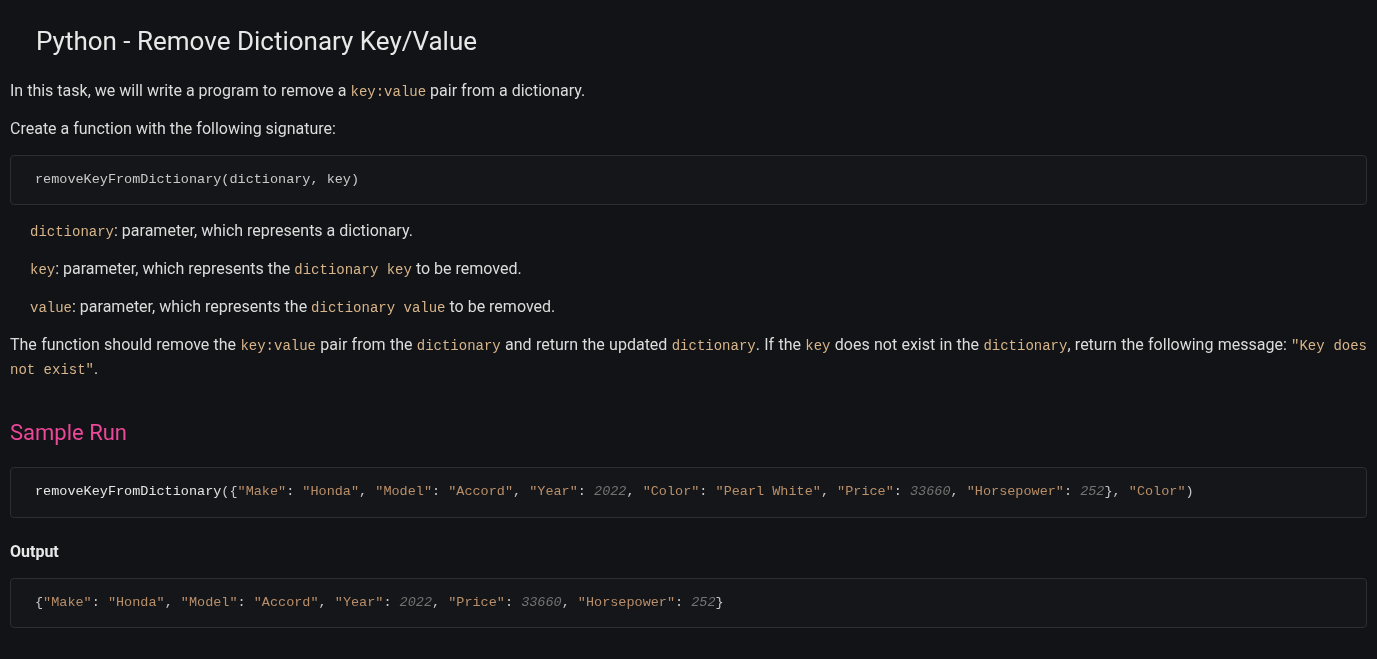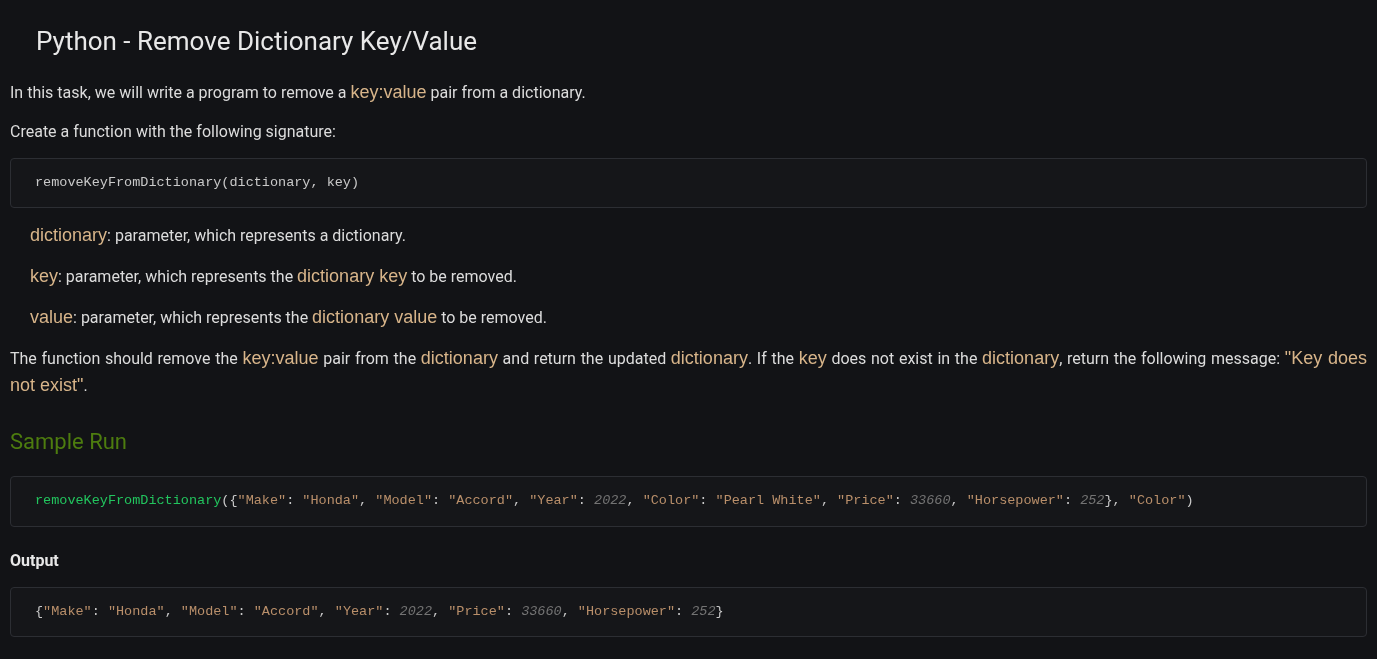--- a/index.html
+++ b/index.html
@@ -17,62 +17,62 @@
   }
   h1.title {
     font-size: 26px;
     font-weight: 400;
     color: #e8e8e8;
     margin: 12px 0 18px 26px;
   }
   h2.section {
     font-size: 22px;
     font-weight: 400;
-    color: #4d7c0f;
-    margin: 26px 0 18px 0;
+    color: #ec4899;
+    margin: 35px 0 18px 0;
   }
   h3.subhead {
     font-size: 16px;
     font-weight: 700;
     color: #e8e8e8;
     margin: 22px 0 14px 0;
   }
   p {
     margin: 14px 0;
     color: #dcdcdc;
     font-size: 16px;
   }
   p.justify {
     text-align: justify;
   }
   .bullet {
     margin-left: 20px;
   }
   code.inline {
-    font-family: Liberation Sans, sans-serif;
-    font-size: 18px;
+    font-family: Liberation Mono, monospace;
+    font-size: 14px;
     color: #d8b58a;
   }
   pre.codeblock {
     background: #151619;
     border: 1px solid #2c2e33;
     border-radius: 4px;
     padding: 14px 24px;
     margin: 14px 0;
     font-family: ui-monospace, Menlo, Consolas, "Courier New", monospace;
     font-size: 13.5px;
     color: #c9c9c9;
     overflow-x: auto;
     white-space: pre;
   }
   
   .tok-str  { color: #b98f6a; }
   .tok-num  { color: #737373; font-style: italic; }
   .tok-punc { color: #c9c9c9; }
-  .tok-fn   { color: #22c55e; }
+  .tok-fn   { color: #e5e5e5; }
 </style>
 </head>
 <body>
 
 <div class="page">
 
   <h1 class="title">Python - Remove Dictionary Key/Value</h1>
 
   <p>
     <span>In this task, we will write a program to remove a </span><code class="inline">key:value</code><span> pair from a dictionary.</span>

